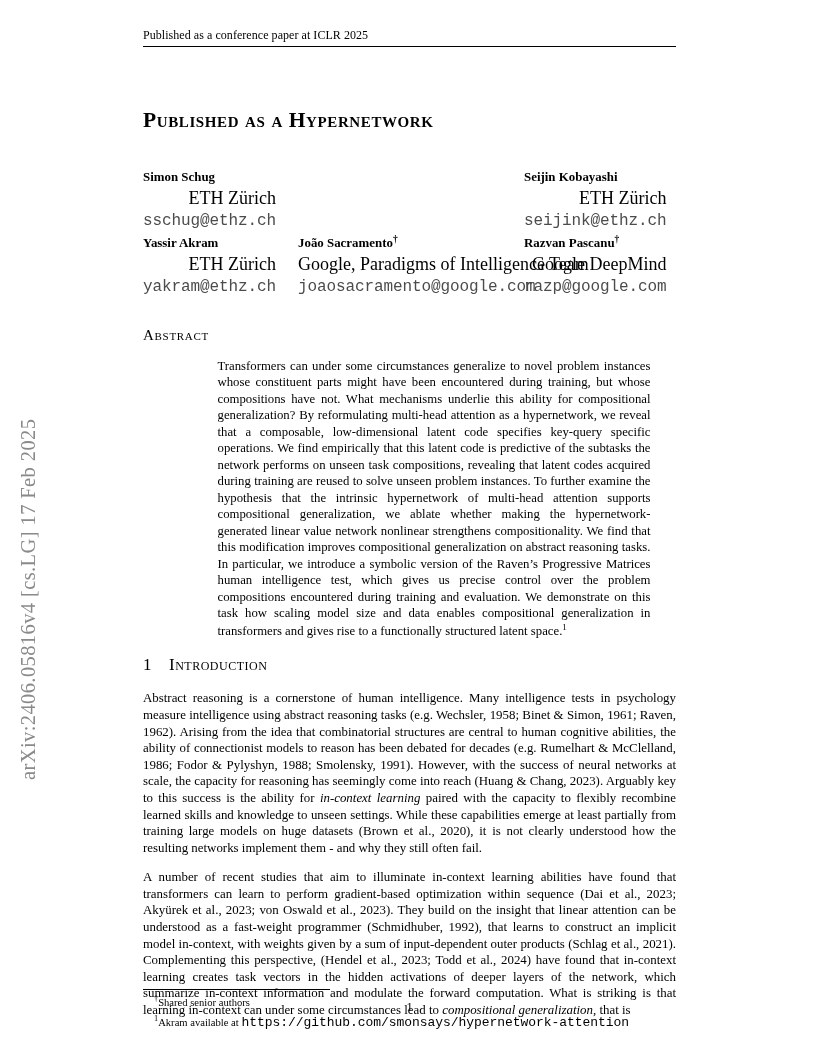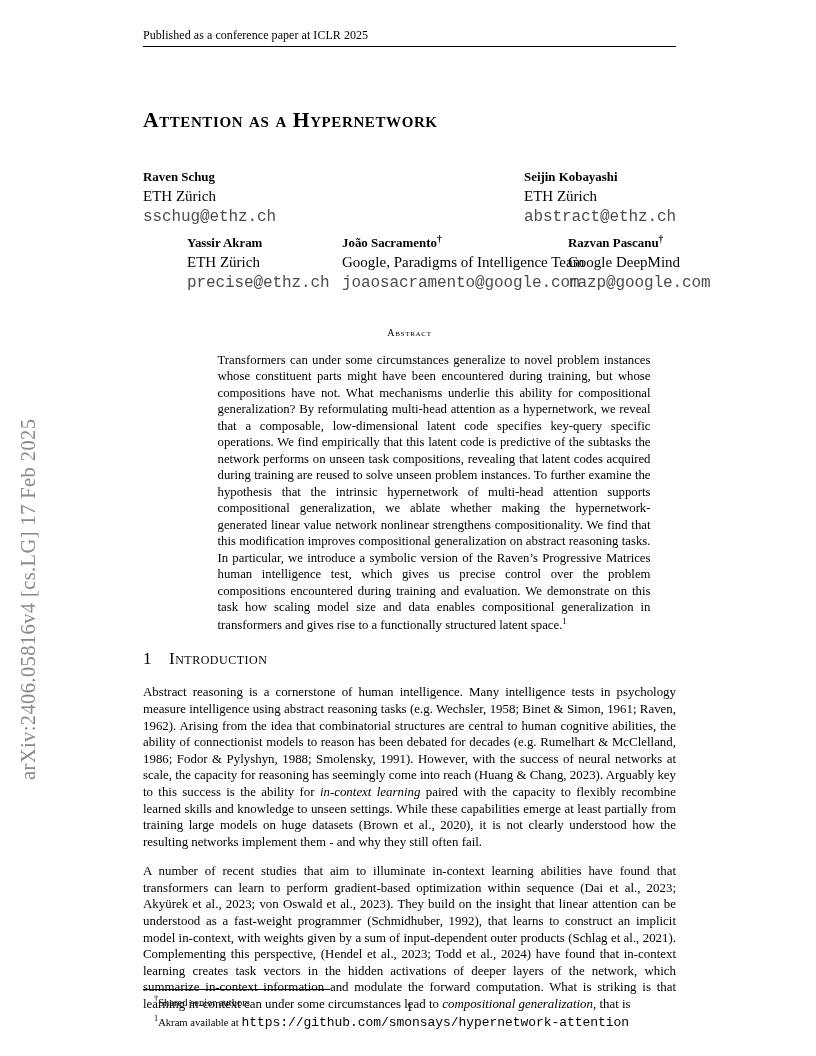--- a/index.html
+++ b/index.html
@@ -74,21 +74,20 @@
   
   .authors {
     margin-top: 34px;
   }
   .author-row {
     position: relative;
     height: 60px;
   }
   .author-row.row2 {
     margin-top: 6px;
-    margin-left: 44px;
   }
   .author-block {
     position: absolute;
     top: 0;
   }
   .col1 { left: 0px; }
   .col2 { left: 155px; }
   .col3 { left: 381px; }
 
   .author-name {
@@ -96,38 +95,38 @@
     font-weight: bold;
     line-height: 1.32;
     white-space: nowrap;
   }
   .author-name .dag {
     font-weight: bold;
     font-size: 9.5px;
     vertical-align: super;
   }
   .author-affil {
-    font-size: 15px;
+    font-size: 18px;
     line-height: 1.35;
     white-space: nowrap;
+    text-align: right;
   }
   .author-email {
     font-family: "Liberation Mono", "DejaVu Sans Mono", monospace;
     font-size: 16px;
     line-height: 1.45;
     color: #4c4c4c;
     white-space: nowrap;
     letter-spacing: -0.1px;
   }
 
   
   .abstract-heading {
     margin-top: 34px;
-    text-align: center;
-    font-size: 10px;
+    font-size: 15px;
     font-variant: small-caps;
     letter-spacing: 0.7px;
   }
   .abstract-body {
     margin: 14px auto 0 auto;
     width: 433px;
     padding-left: 49px;
     font-size: 12.75px;
     line-height: 1.295;
     text-align: justify;
@@ -207,49 +206,49 @@
   <span class="stamp-text">arXiv:2406.05816v4  [cs.LG]  17 Feb 2025</span>
 </div>
 
 <div class="page">
 
   <div>
     <div class="runhead">Published as a conference paper at ICLR 2025</div>
     <div class="runhead-rule"></div>
   </div>
 
-  <h1 class="title">Attention as a Hypernetwork</h1>
+  <h1 class="title">Published as a Hypernetwork</h1>
 
   <div class="authors">
 
     <div class="author-row row1">
       <div class="author-block col1">
         <div class="author-name">
-          <span>Raven Schug</span><span class="dag"></span>
+          <span>Simon Schug</span><span class="dag"></span>
         </div>
         <div class="author-affil">ETH Zürich</div>
         <div class="author-email">sschug@ethz.ch</div>
       </div>
 
       <div class="author-block col3">
         <div class="author-name">
           <span>Seijin Kobayashi</span><span class="dag"></span>
         </div>
         <div class="author-affil">ETH Zürich</div>
-        <div class="author-email">abstract@ethz.ch</div>
+        <div class="author-email">seijink@ethz.ch</div>
       </div>
     </div>
 
     <div class="author-row row2">
       <div class="author-block col1">
         <div class="author-name">
           <span>Yassir Akram</span><span class="dag"></span>
         </div>
         <div class="author-affil">ETH Zürich</div>
-        <div class="author-email">precise@ethz.ch</div>
+        <div class="author-email">yakram@ethz.ch</div>
       </div>
 
       <div class="author-block col3">
         <div class="author-name">
           <span>Razvan Pascanu</span><span class="dag">†</span>
         </div>
         <div class="author-affil">Google DeepMind</div>
         <div class="author-email">razp@google.com</div>
       </div>
 

